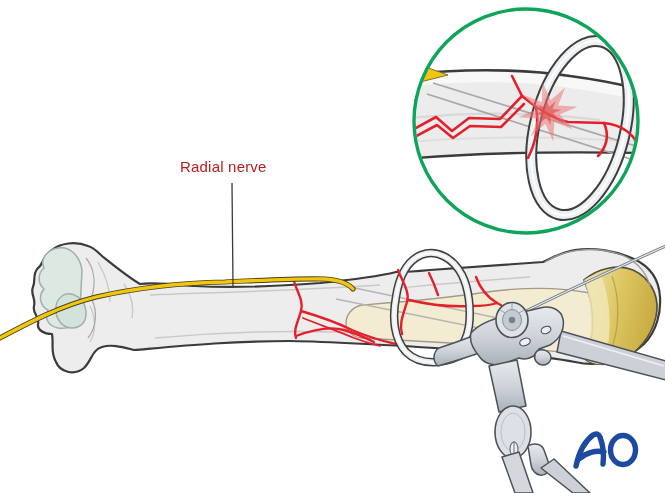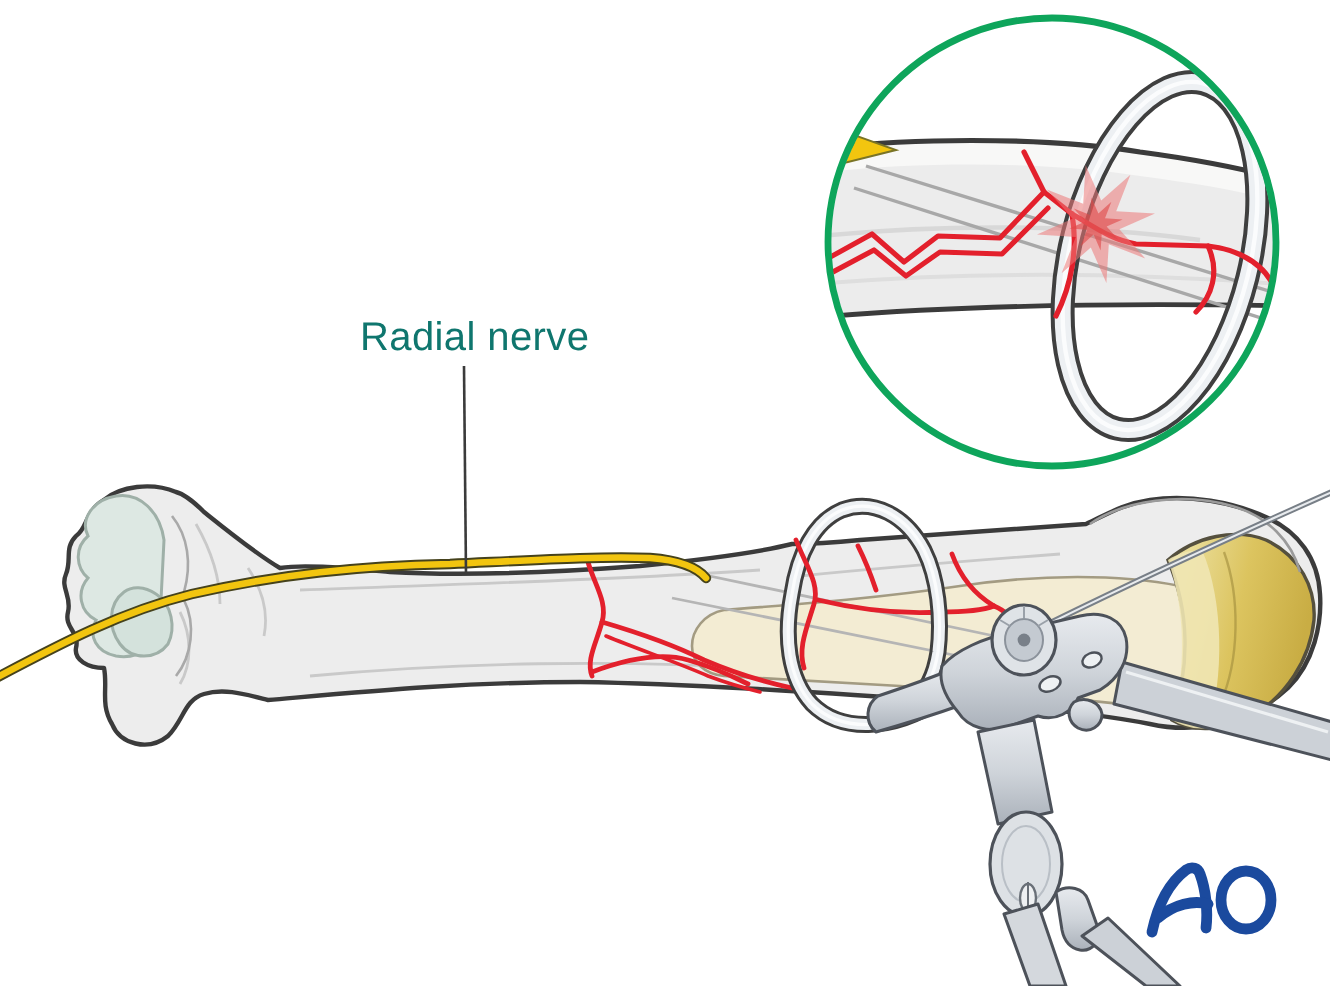--- a/index.html
+++ b/index.html
@@ -7,23 +7,23 @@
     position:relative;
     width:665px;height:493px;
     background:#ffffff;
     overflow:hidden;
     font-family:"Liberation Sans", sans-serif;
   }
   .stage svg{position:absolute;left:0;top:0;}
   .nerve-label{
     position:absolute;
     left:180px;top:158px;
-    font-size:20px;
+    font-size:15px;
     letter-spacing:0.2px;
-    color:#0f766e;
+    color:#b91c1c;
     white-space:nowrap;
   }
 </style>
 </head>
 <body>
 
 <div class="stage">
 
 <svg width="665" height="493" viewBox="0 0 665 493">
   <defs>

